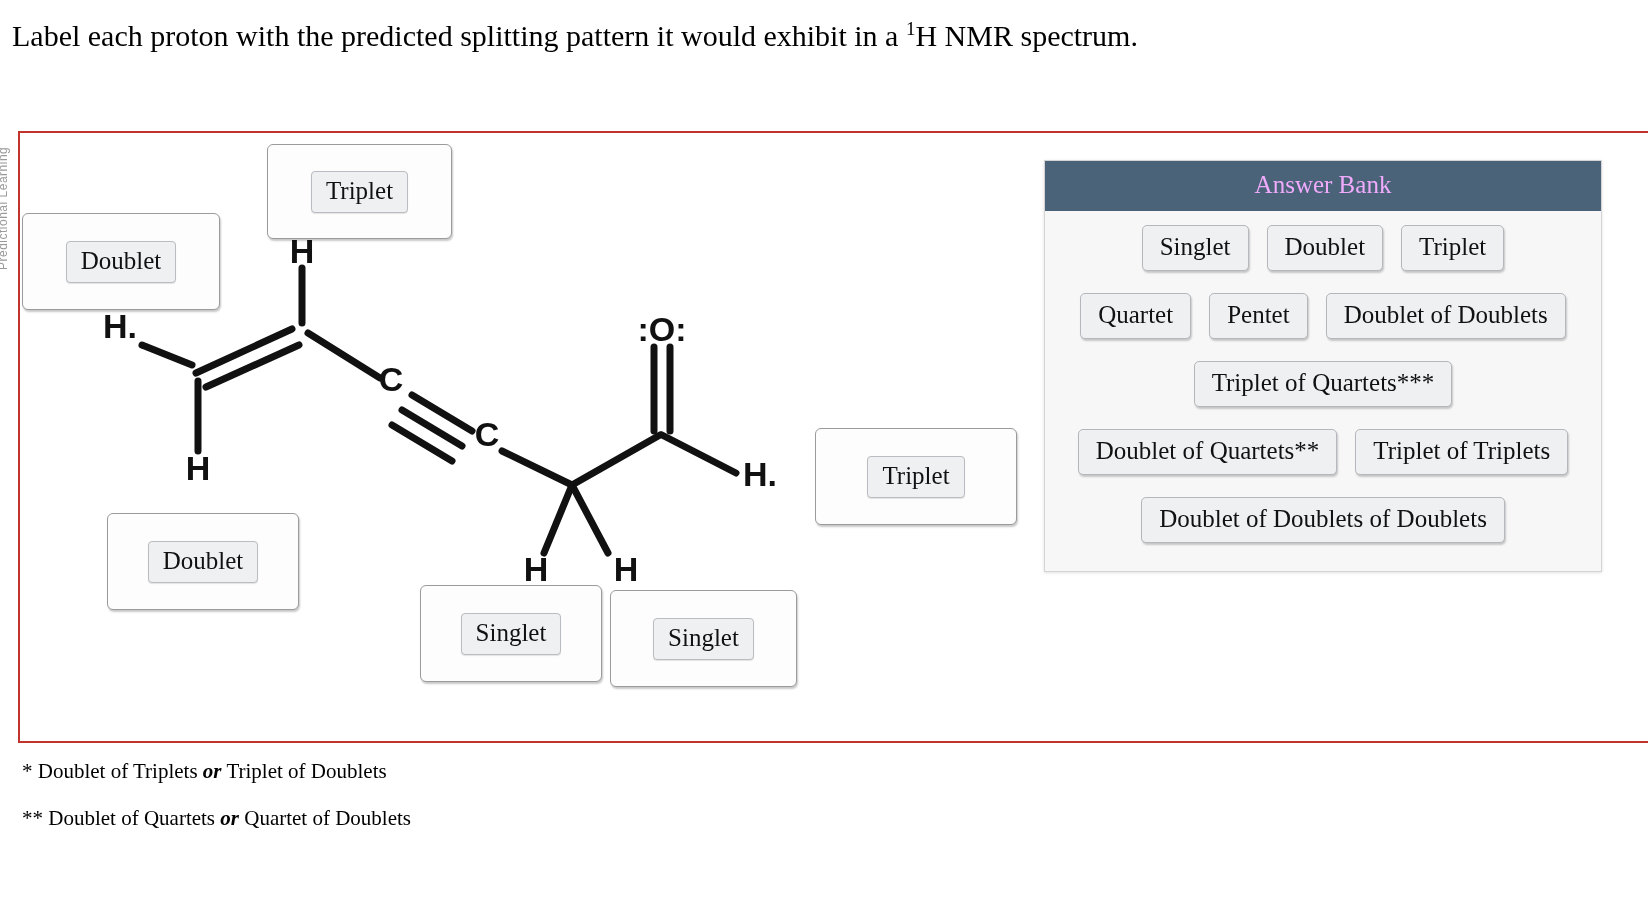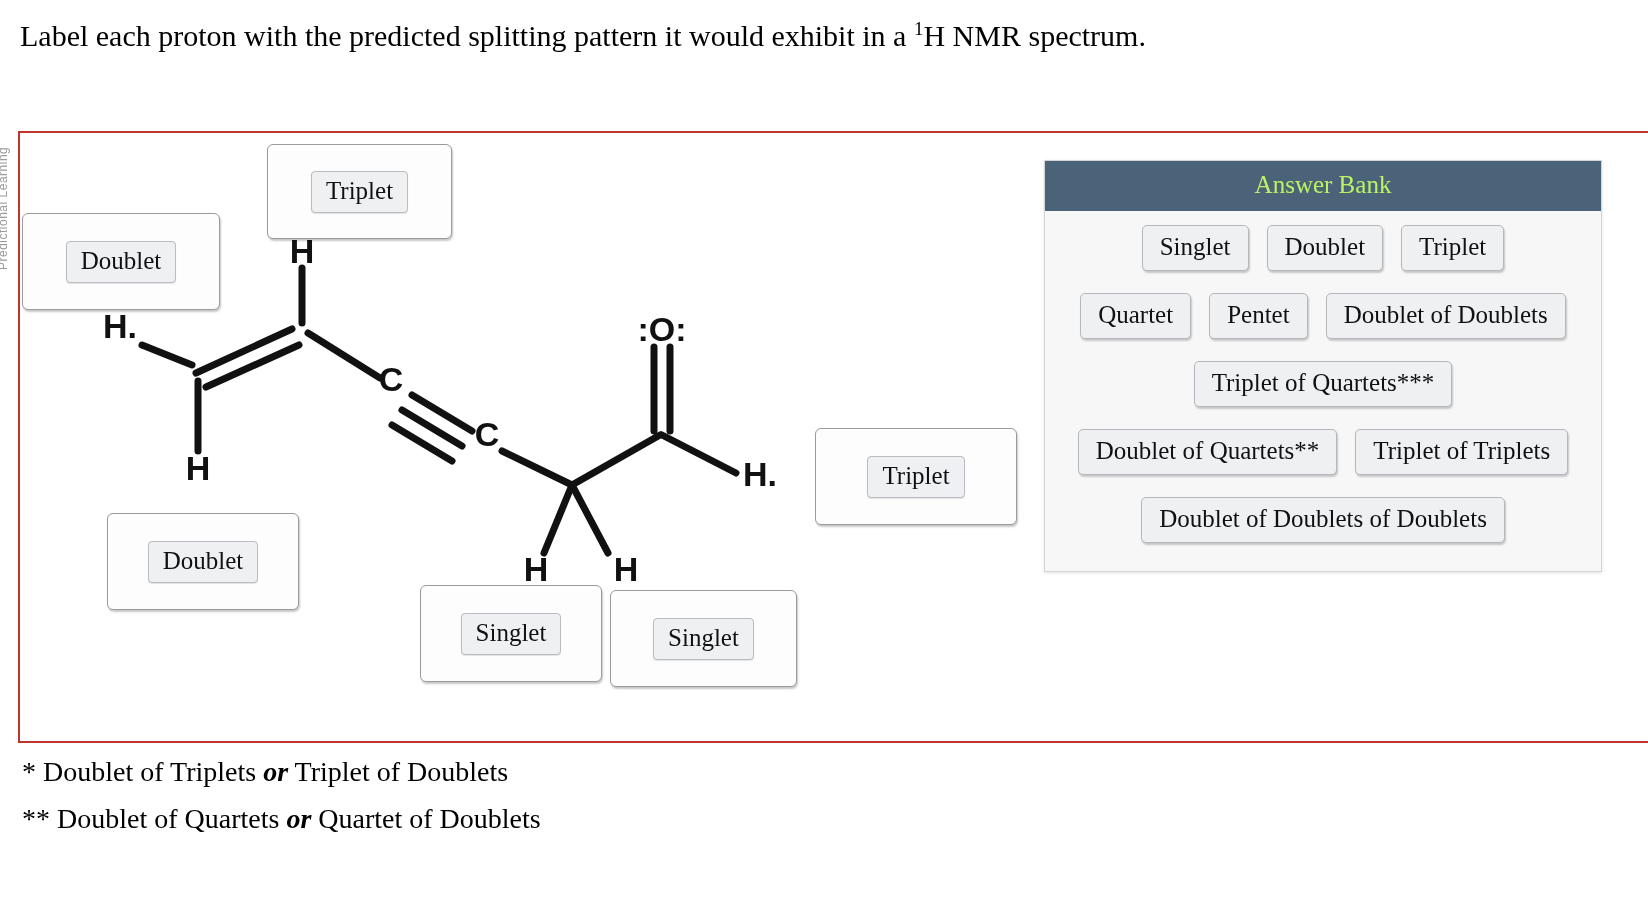--- a/index.html
+++ b/index.html
@@ -12,21 +12,21 @@
     height: 908px;
     font-family: "Liberation Serif", serif;
     color: #000;
     position: relative;
     overflow: hidden;
   }
 
   
   #prompt {
     position: absolute;
-    left: 20px;
+    left: 12px;
     top: 10px;
     font-size: 30px;
     line-height: 38px;
     white-space: nowrap;
   }
   #prompt sup {
     font-size: 19px;
     vertical-align: super;
   }
 
@@ -94,21 +94,21 @@
     position: absolute;
     left: 1044px;
     top: 160px;
     width: 556px;
     background: #f7f7f7;
     border: 1px solid #d4d4d4;
     box-shadow: 0 1px 3px rgba(0,0,0,0.12);
   }
   #bank-header {
     background: #4a6378;
-    color: #bef264;
+    color: #f0abfc;
     text-align: center;
     font-size: 25px;
     line-height: 28px;
     padding: 10px 0 12px 0;
   }
   #bank-body {
     padding: 14px 10px 22px 10px;
   }
   .bank-row {
     display: flex;
@@ -129,21 +129,21 @@
     white-space: nowrap;
     box-shadow: 1px 2px 2px rgba(0,0,0,0.20);
     cursor: move;
   }
 
   
   #footnotes {
     position: absolute;
     left: 22px;
     top: 748px;
-    font-size: 28px;
+    font-size: 21px;
     line-height: 47px;
   }
   #footnotes .fn i {
     font-style: italic;
     font-weight: bold;
   }
 </style>
 </head>
 <body>
 

